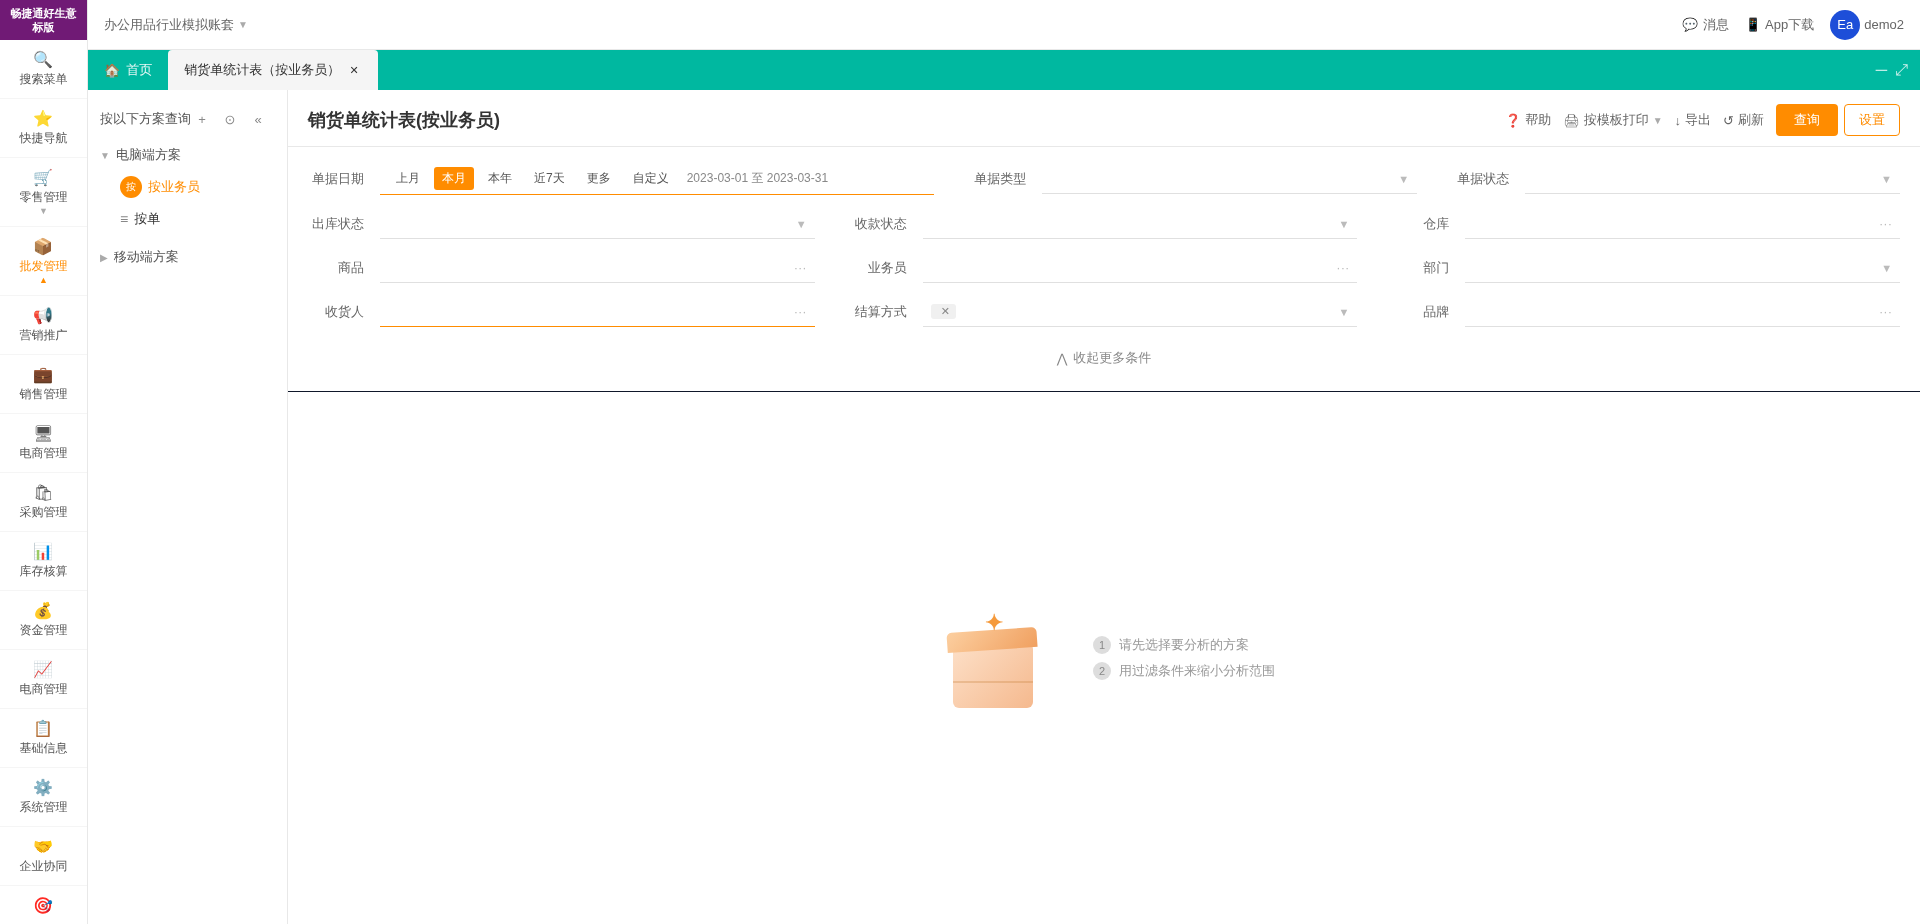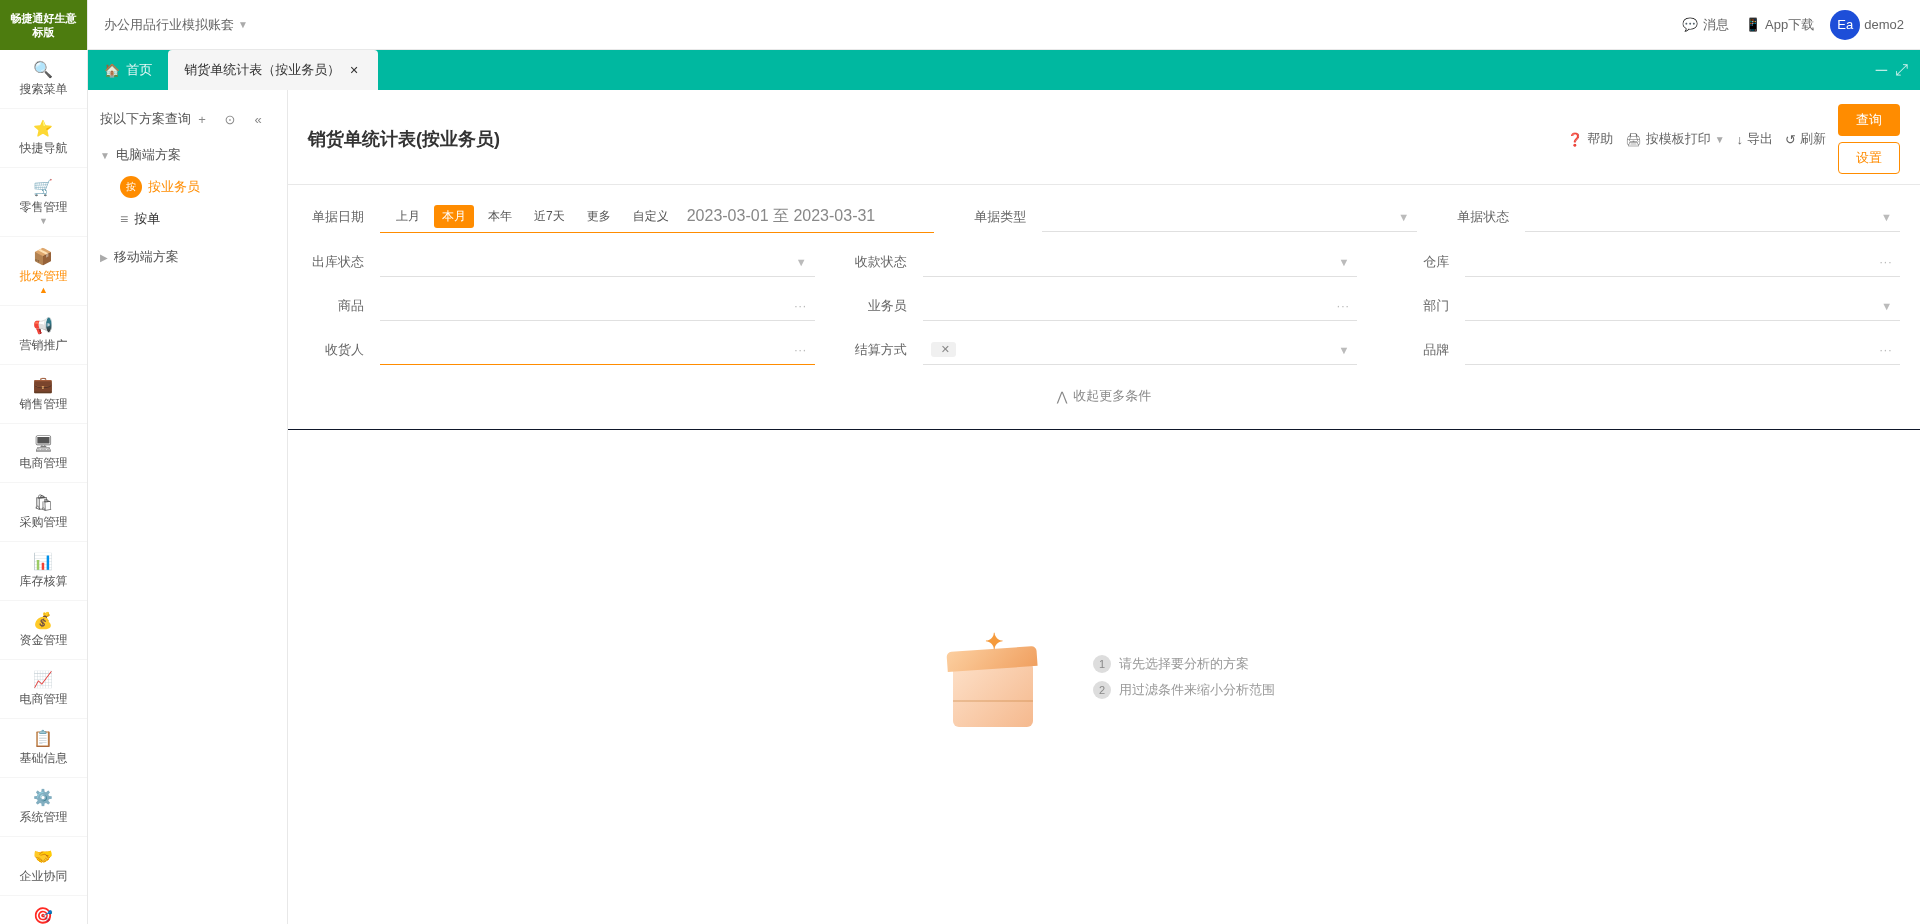--- a/index.html
+++ b/index.html
@@ -1,20 +1,20 @@
 <!DOCTYPE html>
 <html><head>
   <meta charset="utf-8">
   <style>
     * { box-sizing: border-box; margin: 0; padding: 0; }
     body { font-family: "Microsoft YaHei", "PingFang SC", sans-serif; font-size: 13px; background: #f5f5f5; color: #333; display: flex; height: 924px; overflow: hidden; }
 
     
     .sidebar { width: 88px; background: #fff; display: flex; flex-direction: column; border-right: 1px solid #e8e8e8; flex-shrink: 0; }
-    .sidebar-logo { background: #4d7c0f; height: 50px; display: flex; align-items: center; justify-content: center; flex-direction: column; }
+    .sidebar-logo { background: #701a75; height: 40px; display: flex; align-items: center; justify-content: center; flex-direction: column; }
     .sidebar-logo-text { color: #fff; font-size: 11px; font-weight: bold; text-align: center; line-height: 1.3; }
     .sidebar-nav-item { display: flex; align-items: center; justify-content: center; flex-direction: column; padding: 10px 4px; cursor: pointer; color: #555; font-size: 12px; border-bottom: 1px solid #f5f5f5; }
     .sidebar-nav-item.active { color: #ff8c00; }
     .sidebar-nav-item .nav-icon { font-size: 16px; margin-bottom: 2px; }
 
     
     .main { flex: 1; display: flex; flex-direction: column; overflow: hidden; }
 
     
     .topbar { height: 50px; background: #fff; border-bottom: 1px solid #e8e8e8; display: flex; align-items: center; padding: 13px 16px; justify-content: space-between; }
@@ -62,21 +62,21 @@
 
     
     .filter-area { background: #fff; padding: 16px 20px; border-bottom: 1px solid #0f172a; }
     .filter-row { display: flex; align-items: center; gap: 16px; margin-bottom: 14px; }
     .filter-row:last-child { margin-bottom: 0; }
     .filter-label { color: #666; font-size: 13px; flex-shrink: 0; min-width: 56px; text-align: right; }
     .filter-field { flex: 1; display: flex; align-items: center; border-bottom: 1px solid #e0e0e0; padding: 4px 8px; min-height: 30px; position: relative; }
     .filter-date-group { display: flex; align-items: center; gap: 6px; flex: 1; }
     .date-btn { padding: 3px 8px; border-radius: 3px; cursor: pointer; font-size: 12px; color: #555; }
     .date-btn.active { background: #ff8c00; color: #fff; border-radius: 3px; }
-    .date-range { font-size: 16px; color: #888; margin-left: 4px; }
+    .date-range { font-size: 12px; color: #888; margin-left: 4px; }
     .filter-select { display: flex; align-items: center; justify-content: space-between; cursor: pointer; }
     .filter-dots { color: #bbb; cursor: pointer; margin-left: auto; }
     .filter-chevron { color: #bbb; margin-left: auto; font-size: 11px; }
     .filter-tag { display: flex; align-items: center; gap: 4px; background: #f0f0f0; border-radius: 3px; padding: 1px 6px; font-size: 12px; }
     .filter-tag-close { cursor: pointer; color: #888; font-size: 11px; }
     .collapse-btn { display: flex; align-items: center; justify-content: center; gap: 6px; padding: 8px 20px; cursor: pointer; color: #888; font-size: 13px; }
 
     
     .empty-state { flex: 1; display: flex; flex-direction: column; align-items: center; justify-content: center; background: #fff; margin: 0; }
     .empty-hint { display: flex; flex-direction: column; gap: 8px; }
@@ -251,21 +251,21 @@
             <span style="font-size:10px;color:#aaa;">▼</span>
           </div>
           <div class="page-action-btn">
             <span>↓</span>
             <span>导出</span>
           </div>
           <div class="page-action-btn">
             <span>↺</span>
             <span>刷新</span>
           </div>
-          <div style="display:flex;flex-direction:column;gap:6px;">
+          <div style="display:flex;flex-direction:row;gap:6px;">
             <button class="btn-primary">查询</button>
             <button class="btn-setting">设置</button>
           </div>
         </div>
       </div>
 
       <div class="filter-area">
 
         <div class="filter-row">
           <span class="filter-label">单据日期</span>

